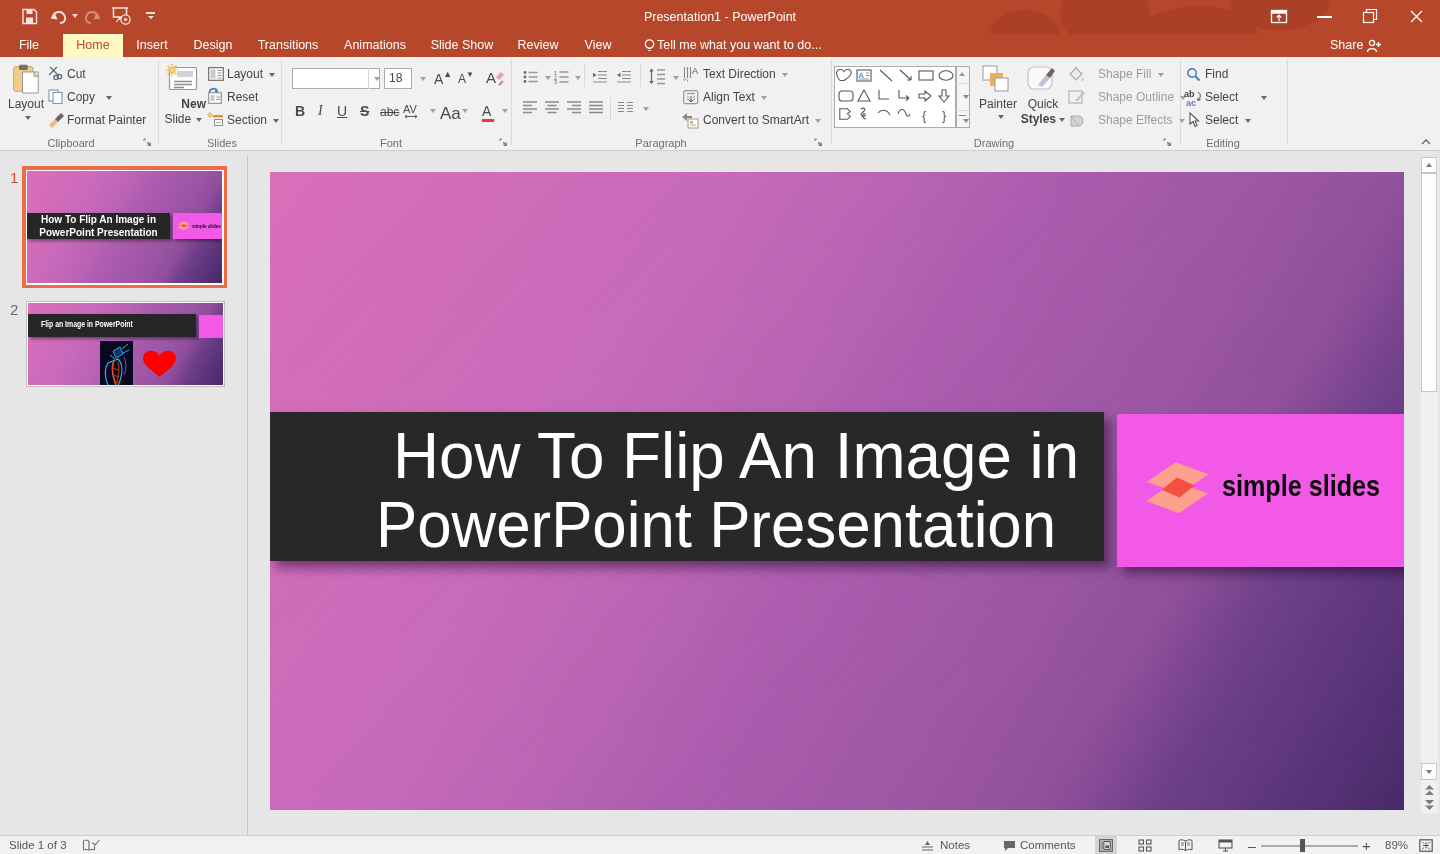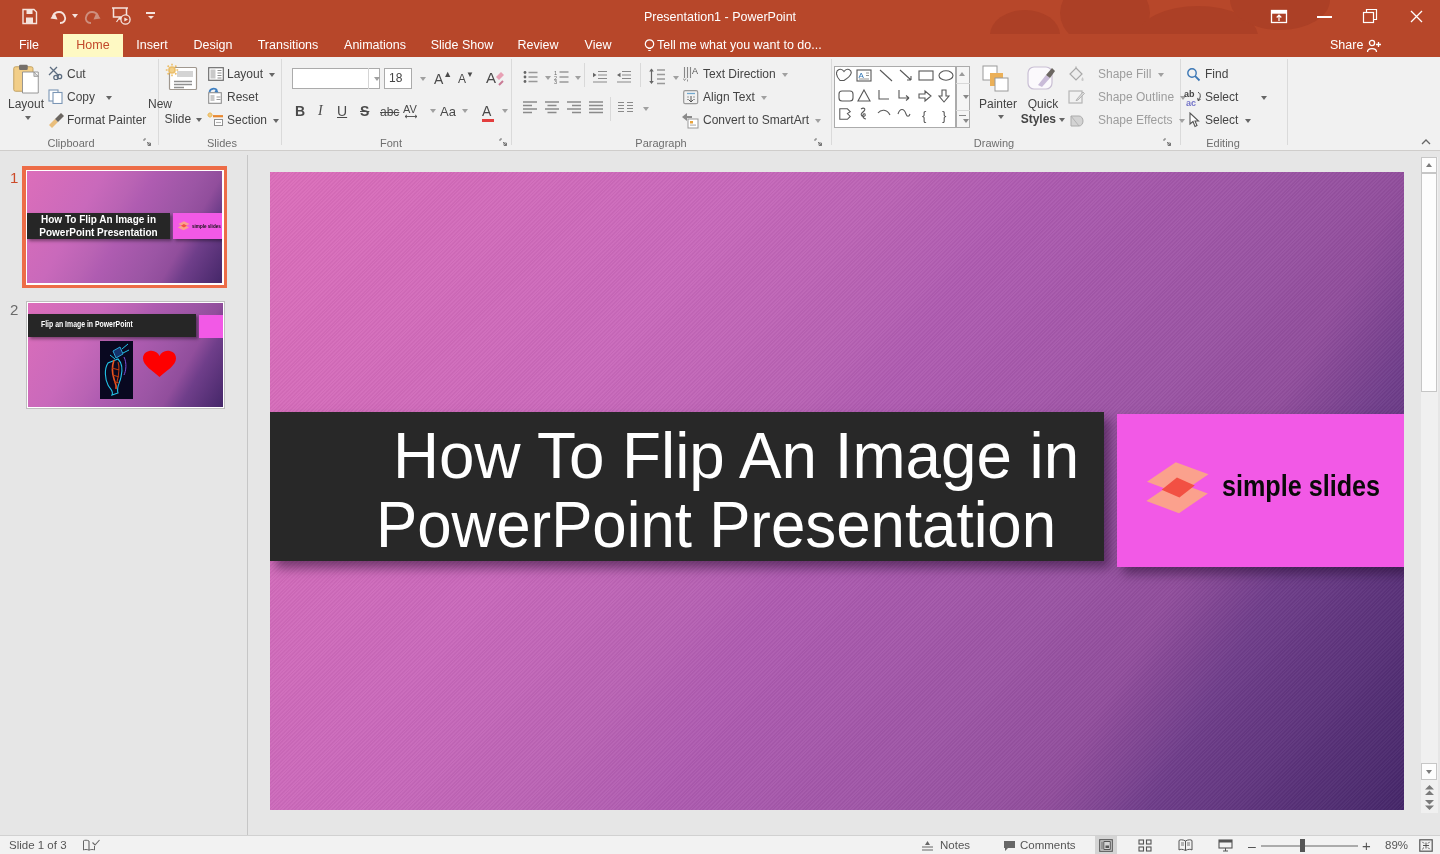--- a/index.html
+++ b/index.html
@@ -137,21 +137,21 @@
 
     <svg class="abs" style="left:165px;top:6px" width="34" height="32" viewBox="0 0 34 32">
       <rect x="4.5" y="4.5" width="27" height="22" rx="1" fill="#fff" stroke="#A0988F" stroke-width="1.2"></rect>
       <rect x="12" y="8" width="16" height="6" fill="#D4D4D4"></rect>
       <path d="M9 18.5 h18 M9 21.5 h18 M9 24.5 h10" stroke="#8F8F8F" stroke-width="1.4"></path>
       <g stroke="#ECBE68" stroke-width="1.6" fill="#F2D088">
           <circle cx="7" cy="7" r="3"></circle>
           <path d="M7 0.8 V2.6 M7 11.4 V13.2 M0.8 7 H2.6 M11.4 7 H13.2 M2.6 2.6 L3.9 3.9 M10.1 10.1 L11.4 11.4 M11.4 2.6 L10.1 3.9 M3.9 10.1 L2.6 11.4" fill="none"></path>
         </g>
     </svg>
-    <div class="rbtext" style="left:148px;top:40px;width:46px;text-align:left;">New</div>
+    <div class="rbtext" style="left:160px;top:40px;width:46px;text-align:right;font-weight:bold;">New</div>
     <div class="rbtext" style="left:160px;top:55px;width:46px;text-align:center;">Slide <span class="dd" style="margin-left:1px"></span></div>
     <svg class="abs" style="left:208px;top:10px" width="16" height="14" viewBox="0 0 16 14">
         <rect x="0.7" y="0.7" width="14.6" height="12.6" fill="#fff" stroke="#6E6E6E" stroke-width="1.2"></rect>
         <rect x="2.5" y="2.5" width="5" height="9" fill="#C9C9C9"></rect>
         <path d="M9.5 3.5 h4 M9.5 6 h4 M9.5 8.5 h4 M9.5 11 h4" stroke="#8F8F8F" stroke-width="1.2"></path>
       </svg>
     <div class="rbtext" style="left:227px;top:10px;">Layout <span class="dd"></span></div>
     <svg class="abs" style="left:207px;top:30px" width="17" height="17" viewBox="0 0 17 17">
         <rect x="1.7" y="5.7" width="12.6" height="10.6" fill="#fff" stroke="#8E8E8E" stroke-width="1.1"></rect>
         <rect x="3.5" y="8" width="4" height="6" fill="#C9C9C9"></rect>
@@ -188,21 +188,21 @@
     <div class="rbtext" style="left:295px;top:46px;font-weight:bold;font-size:14px;color:#4A4A4A">B</div>
     <div class="rbtext" style="left:318px;top:46px;font-style:italic;font-size:14px;font-family:'Liberation Serif',serif;color:#4A4A4A">I</div>
     <div class="rbtext" style="left:337px;top:46px;text-decoration:underline;font-size:14px;color:#4A4A4A">U</div>
     <div class="rbtext" style="left:360px;top:46px;font-size:14px;font-weight:bold;color:#4A4A4A;text-decoration:line-through;">S</div>
     <div class="rbtext" style="left:380px;top:48px;font-size:12px;color:#4A4A4A;text-decoration:line-through">abc</div>
     <svg class="abs" style="left:403px;top:46px" width="22" height="16" viewBox="0 0 22 16">
         <text x="0" y="10" font-size="11" fill="#4A4A4A" font-family="Liberation Sans">AV</text>
         <path d="M2 13.5 h12 M2 13.5 l2-1.6 M2 13.5 l2 1.6 M14 13.5 l-2-1.6 M14 13.5 l-2 1.6" stroke="#4A4A4A" stroke-width="0.9" fill="none"></path>
       </svg>
     <div class="dd abs gray2" style="left:427px;top:52px"></div>
-    <div class="rbtext" style="left:440px;top:47px;font-size:13px;color:#4A4A4A">Aa</div>
+    <div class="rbtext" style="left:440px;top:47px;font-size:17px;color:#4A4A4A">Aa</div>
     <div class="dd abs gray2" style="left:459px;top:52px"></div>
     <div class="rbtext" style="left:482px;top:46px;font-size:14px;color:#4A4A4A">A<span class="abs" style="left:0;top:16px;width:12px;height:3px;background:#E33E3E"></span></div>
     <div class="dd abs gray2" style="left:499px;top:52px"></div>
     <div class="glabel" style="left:331px;">Font</div>
     <svg class="launcher" style="left:499px;top:81px" viewBox="0 0 10 10">
         <path d="M1 3 V1 H3 M7 5 H5 V7 M4 4 L7.5 7.5 M7.5 4.8 V7.5 H4.8" stroke="#777" stroke-width="1" fill="none"></path>
       </svg>
 
     <svg class="abs" style="left:523px;top:13px" width="15" height="14" viewBox="0 0 15 14">
         <circle cx="2" cy="2.5" r="1.4" fill="#666"></circle>
@@ -378,21 +378,21 @@
                 <path d="M6 0.2 L11.6 3 L6 5.8 L0.4 3 Z" fill="#FBA18D"></path>
                 <path d="M5.5 3.6 L11.1 6.4 L5.5 9.2 L-0.1 6.4 Z" fill="#FBA18D"></path>
                 <path d="M5.9 2.9 L8.9 4.7 L5.9 6.5 L2.9 4.7 Z" fill="#F25043"></path>
               </svg>
             <div class="abs" style="left:19px;top:10px;font-size:5.4px;font-weight:bold;color:#111;white-space:nowrap;transform:scaleX(0.85);transform-origin:left;">simple slides</div>
           </div>
         </div>
       </div>
     </div>
     <div class="abs" style="left:10px;top:146px;color:#6A6A6A;font-size:15px;">2</div>
-    <div class="abs" style="left:26px;top:146px;width:199px;height:108px;background:#fff;border:1px solid #BFBFBF;">
+    <div class="abs" style="left:26px;top:146px;width:199px;height:86px;background:#fff;border:1px solid #BFBFBF;">
       <div class="abs thumbbg" style="left:1px;top:1px;right:1px;bottom:1px;background:linear-gradient(120deg,#DC6EBA 0%,#C969BB 30%,#B963B4 43%,#AF5CB1 50%,#9B55A4 68%,#914E9C 76%,#6F3E8A 83%,#452769 100%);overflow:hidden;">
         <div class="abs" style="left:0;top:11px;width:168px;height:23px;background:#262626;box-shadow:2px 2px 3px rgba(0,0,0,0.4)"></div>
         <div class="abs" style="left:13px;top:16px;color:#fff;font-size:8.5px;font-weight:bold;white-space:nowrap;transform:scaleX(0.81);transform-origin:left;">Flip an Image in PowerPoint</div>
         <div class="abs" style="left:171px;top:11.5px;width:26px;height:23px;background:#F259E6;"></div>
         <div class="abs" style="left:72px;top:38px;width:33px;height:58px;background:#090820;">
           <svg width="33" height="58" viewBox="0 0 33 58">
               <path d="M8 22 C4 28,5 38,8 44 C10 48,14 50,12 54 L18 52 C16 46,20 42,21 36 C23 28,22 22,18 18 Z" fill="none" stroke="#22C4E8" stroke-width="1.1"></path>
               <path d="M13 10 L20 6 L23 13 L16 17 Z" fill="#15336B" stroke="#2AB4E8" stroke-width="0.9"></path>
               <path d="M14 19 C12 25,12 32,14 38 C15 42,17 44,16 48" stroke="#E85420" stroke-width="1.6" fill="none"></path>
               <path d="M18 21 C20 27,19 33,17 41 M12 27 l7 2 M13 34 l6 2 M14 41 l5 1" stroke="#B83A10" stroke-width="1.1" fill="none"></path>

